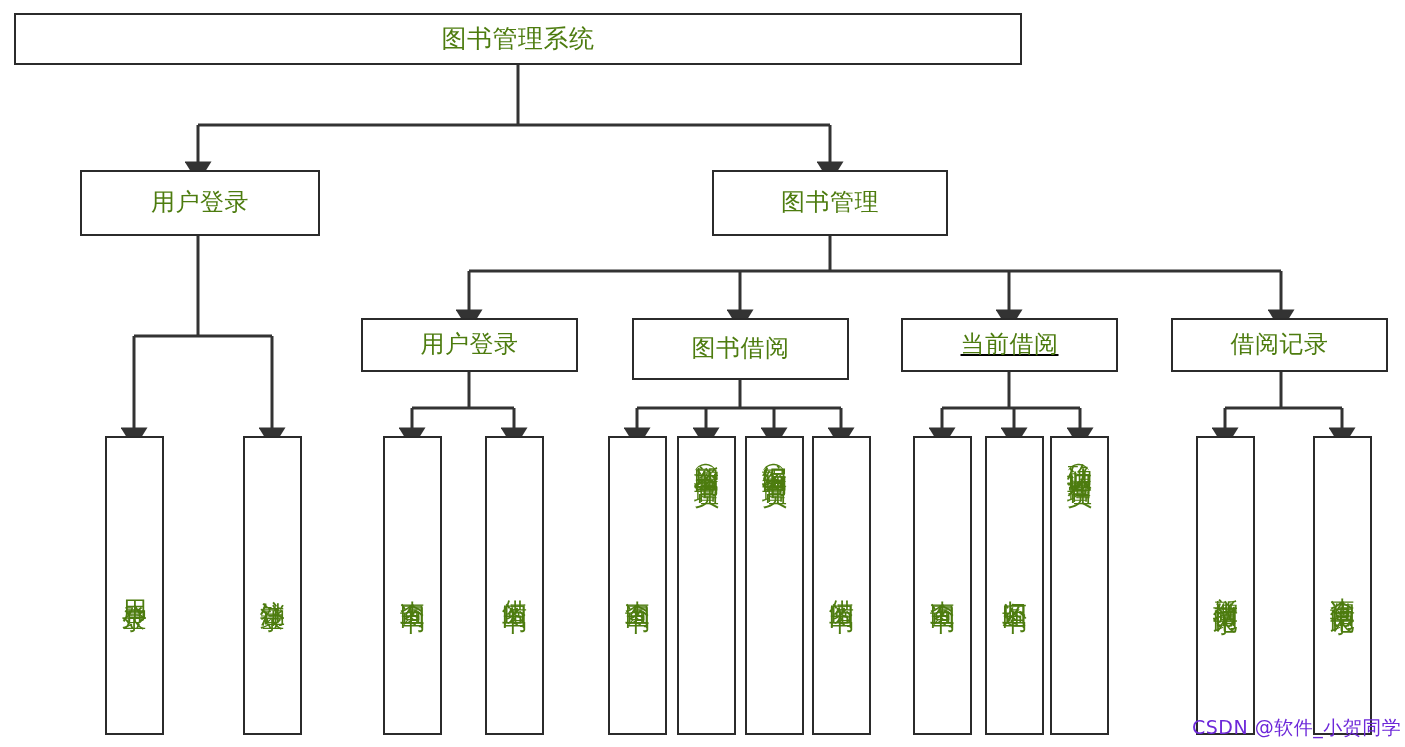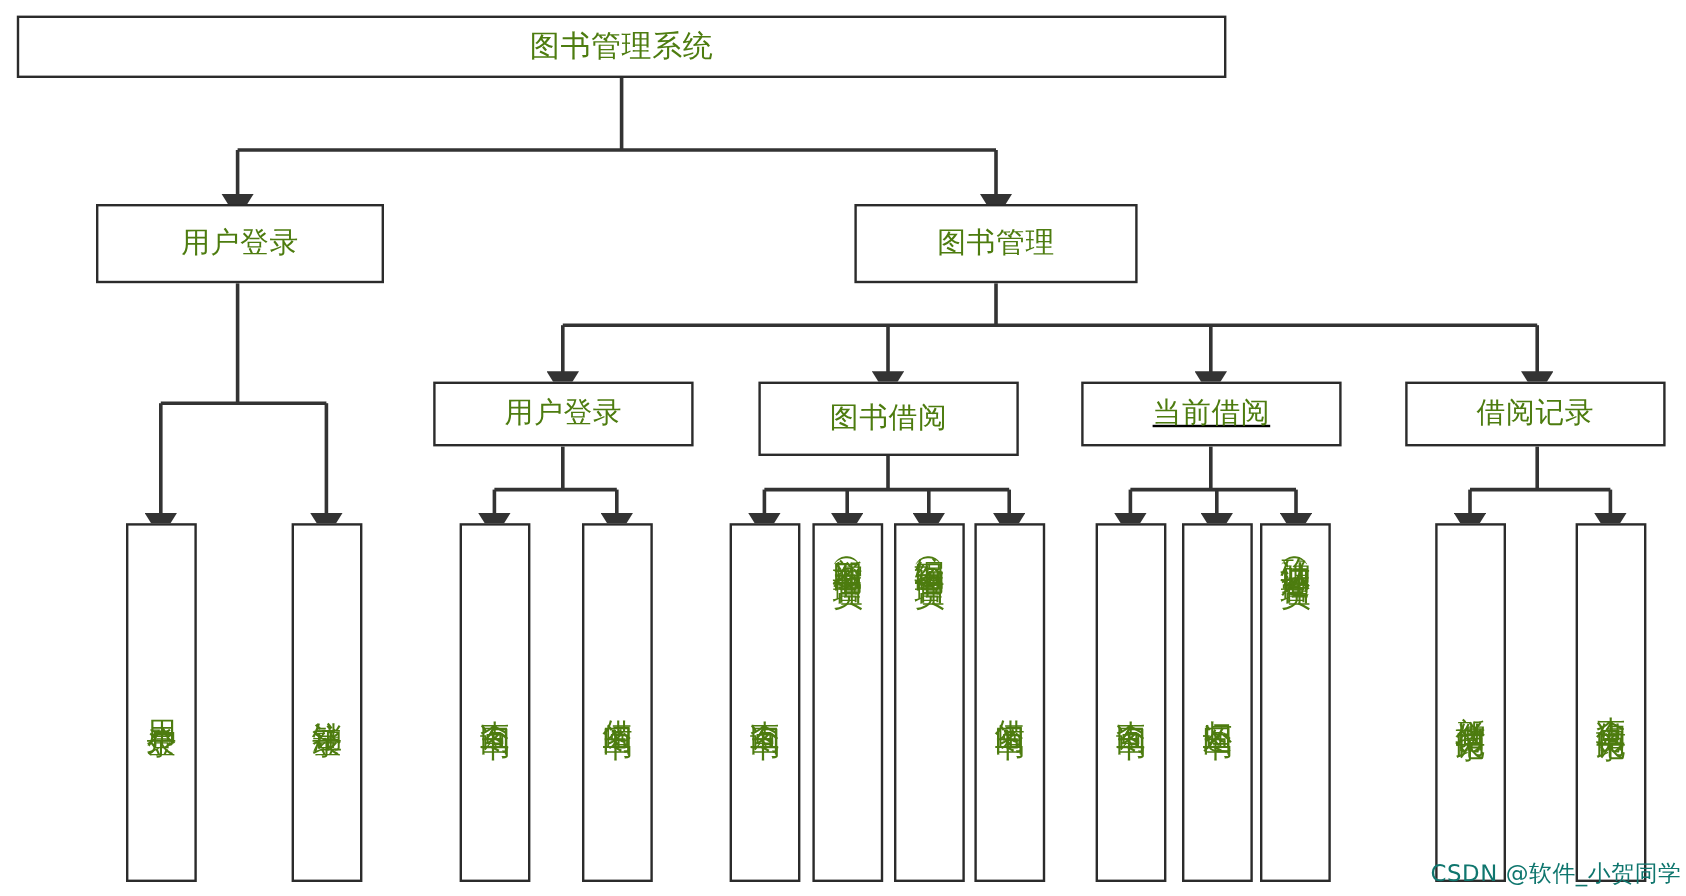--- a/index.html
+++ b/index.html
@@ -61,21 +61,21 @@
     white-space: nowrap;
     margin: 0 auto;
   }
   .node-leaf.leaf-center {
     align-items: center;
     padding-top: 0;
   }
   .watermark {
     position: absolute;
     z-index: 5;
-    color: #0f766e;
+    color: #6d28d9;
     font-size: 19px;
     white-space: nowrap;
     letter-spacing: 0.5px;
   }
 </style>
 </head>
 <body>
 
 <div id="diagram-root">
 

